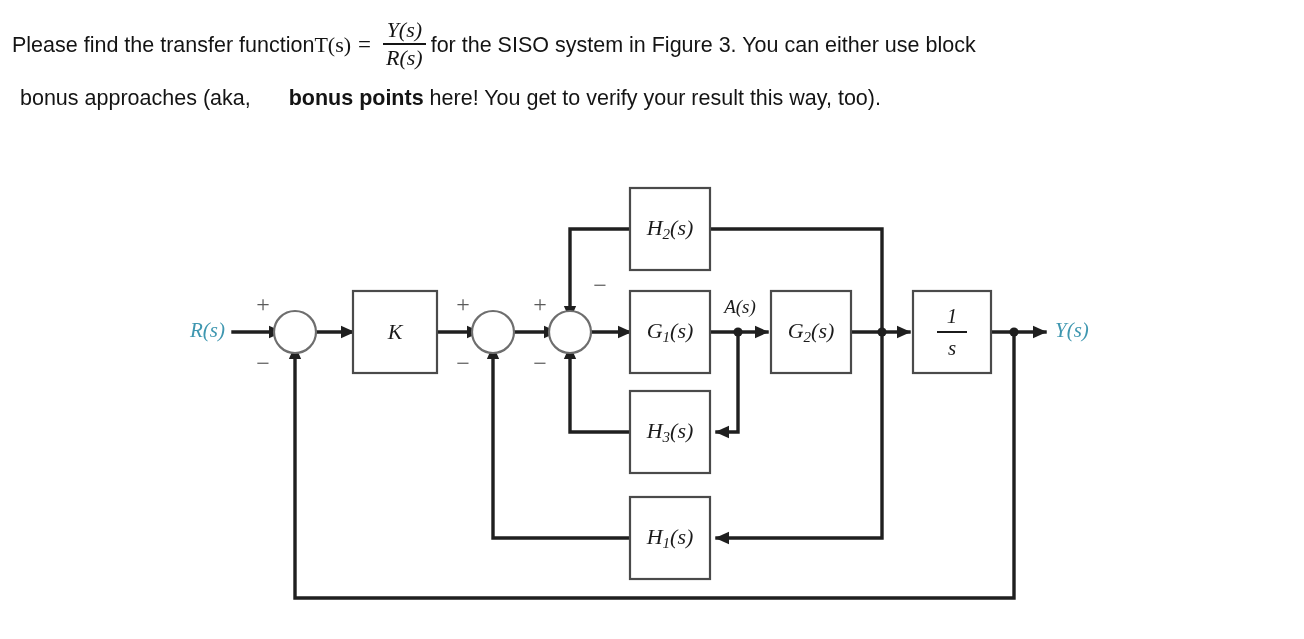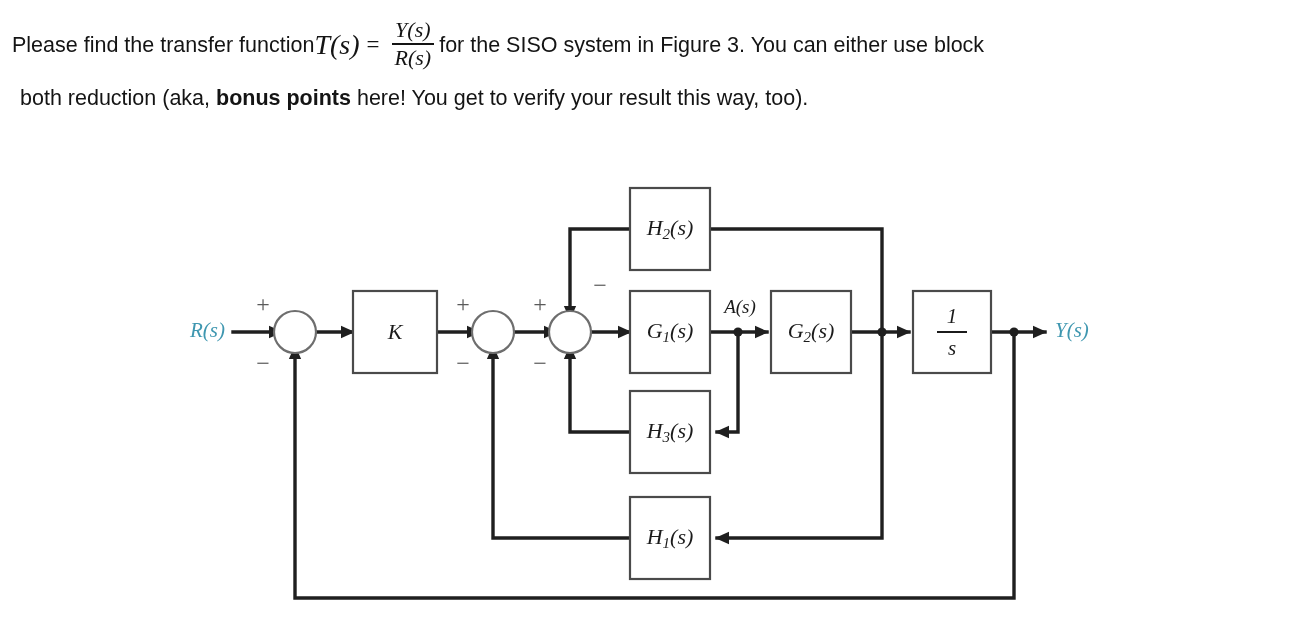--- a/index.html
+++ b/index.html
@@ -21,21 +21,21 @@
   }
   .line{
     font-size:21.5px;
     line-height:28px;
     white-space:nowrap;
     color:#141414;
   }
   .line1{ margin-left:4px; display:flex; align-items:center; height:78px; }
   .line2{ margin-left:12px; }
   .line3{ margin-left:12px; }
-  .mathit{ font-family:"Liberation Serif", serif; font-style:italic; font-size:28px; }
+  .mathit{ font-family:"Liberation Serif", serif; font-size:22px; }
   .eq{ font-family:"Liberation Serif", serif; font-size:23px; font-style:normal; padding:0 7px; }
   
   .frac{
     display:inline-flex;
     flex-direction:column;
     align-items:center;
     justify-content:center;
     vertical-align:middle;
     margin:0 5px;
     position:relative;
@@ -46,21 +46,21 @@
     font-style:italic;
     font-size:22px;
     line-height:26px;
     padding:0 3px;
   }
   .frac .bar{
     width:100%;
     height:2px;
     background:#141414;
   }
-  .bold{ font-weight:bold; }
+  .bold{ font-weight:bold;margin-left:32px; }
   #diagram{
     position:absolute;
     left:0; top:160px;
     width:1304px; height:479px;
   }
   svg{ display:block; }
   .blk{ fill:#ffffff; stroke:#4a4a4a; stroke-width:2.2; }
   .sumc{ fill:#ffffff; stroke:#6e6e6e; stroke-width:2.2; }
   .wire{ stroke:#1f1f1f; stroke-width:3.4; fill:none; stroke-linecap:square; }
   .node{ fill:#1f1f1f; }
@@ -116,21 +116,21 @@
     <span class="frac">
       <span class="num">Y(s)</span>
       <span class="bar"></span>
       <span class="den">R(s)</span>
     </span>
     <span> for the SISO system in Figure 3. You can either use block</span>
   </div>
 
 
   <div class="line line3">
-    <span>both reduction (aka, </span><span class="bold">bonus points</span><span> here! You get to verify your result this way, too).</span>
+    <span>bonus approaches (aka, </span><span class="bold">bonus points</span><span> here! You get to verify your result this way, too).</span>
   </div>
 
 </div>
 
 <div id="diagram">
 <svg width="1304" height="479" viewBox="0 0 1304 479" xmlns="http://www.w3.org/2000/svg">
 
   <defs>
     <marker id="arw" viewBox="0 0 10 10" refX="8.6" refY="5" markerWidth="4.1" markerHeight="4.1" orient="auto-start-reverse">
       <path d="M 0 0.6 L 10 5 L 0 9.4 z" fill="#1f1f1f"></path>

